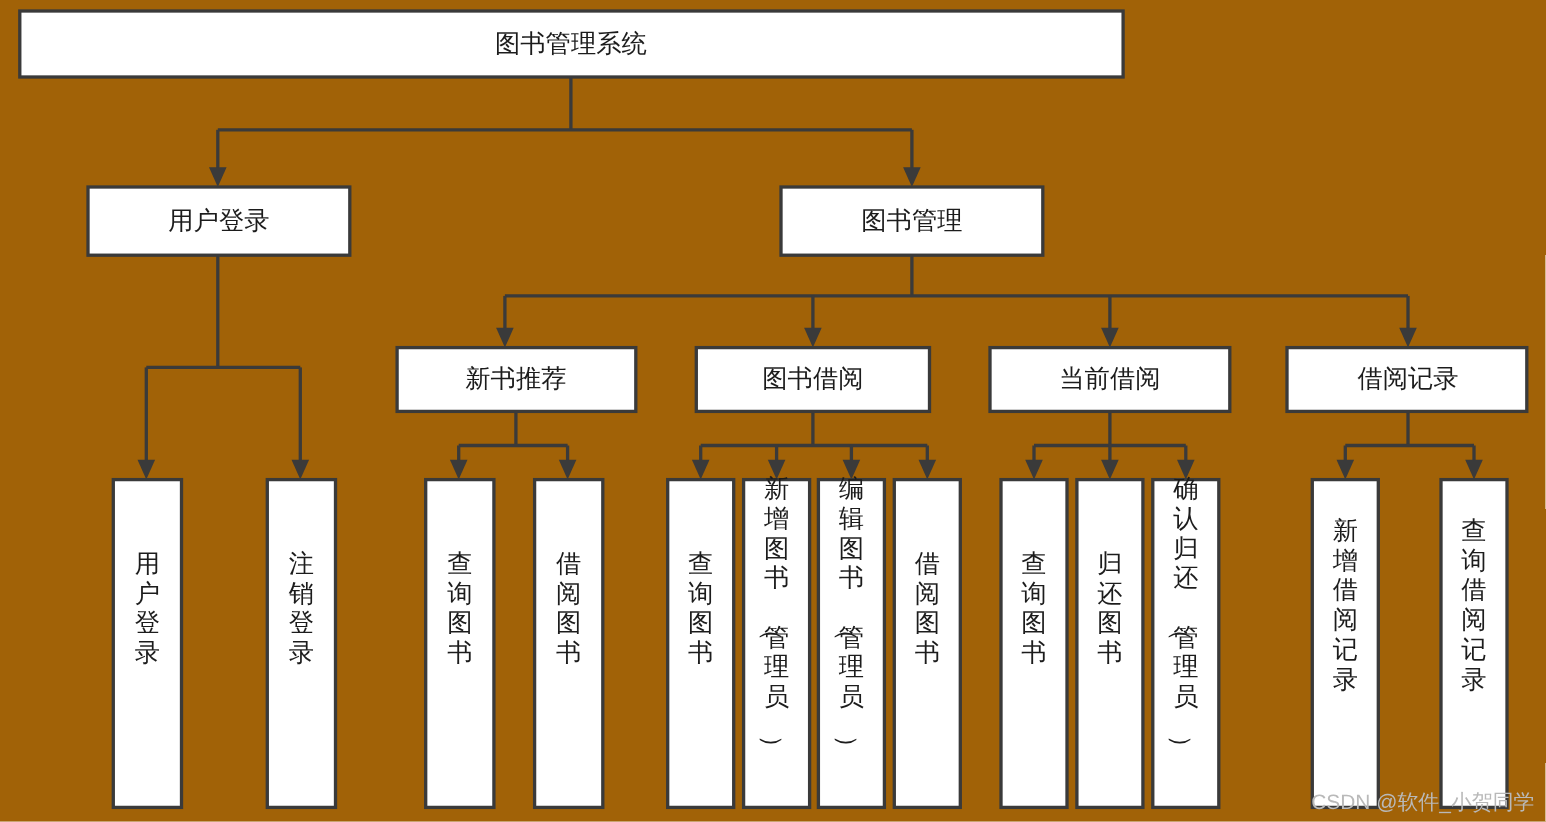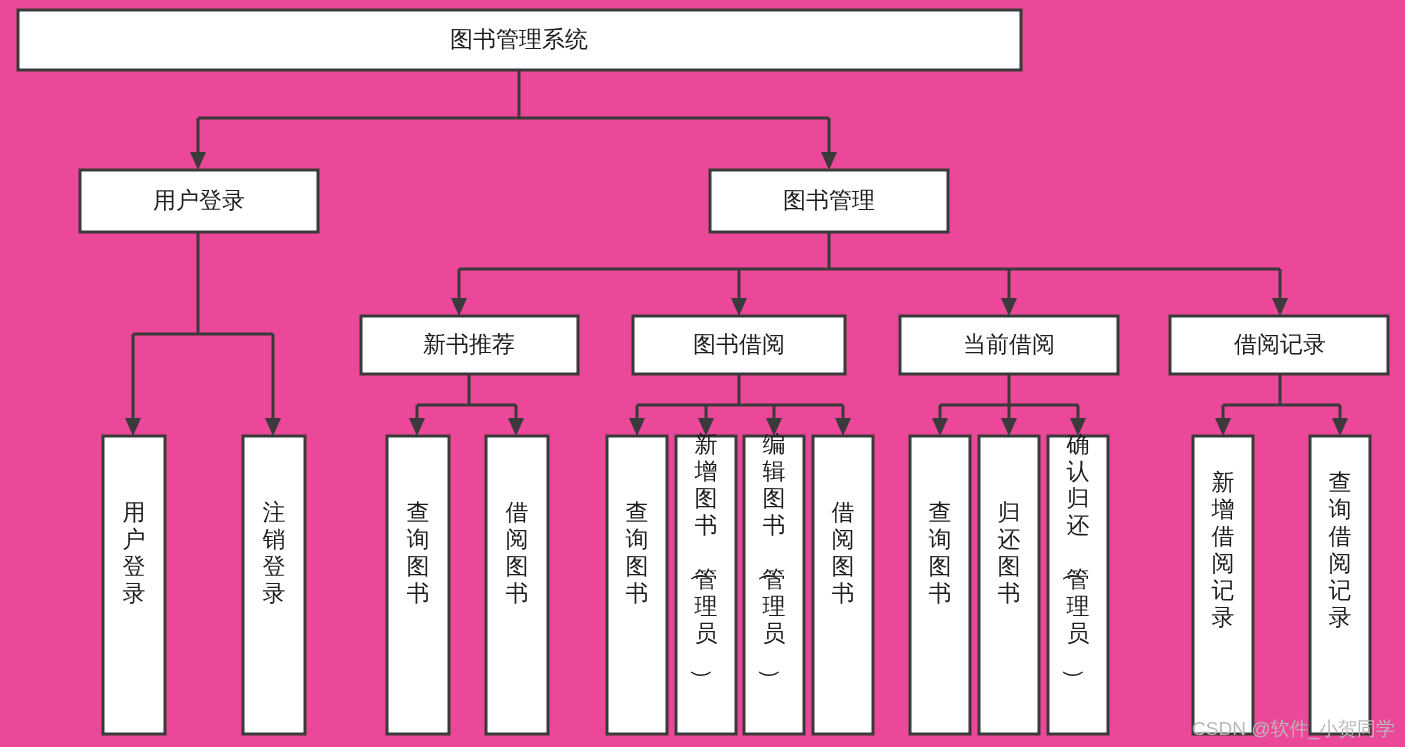--- a/index.html
+++ b/index.html
@@ -7,21 +7,21 @@
     padding: 0;
     background: #ffffff;
   }
   body {
     font-family: "Liberation Sans", "DejaVu Sans", sans-serif;
   }
   #diagram-root {
     position: relative;
     width: 1405px;
     height: 747px;
-    background: #ec4899;
+    background: #a16207;
     overflow: hidden;
   }
   svg#tree-svg {
     position: absolute;
     left: 0;
     top: 0;
     width: 1405px;
     height: 747px;
     display: block;
   }

